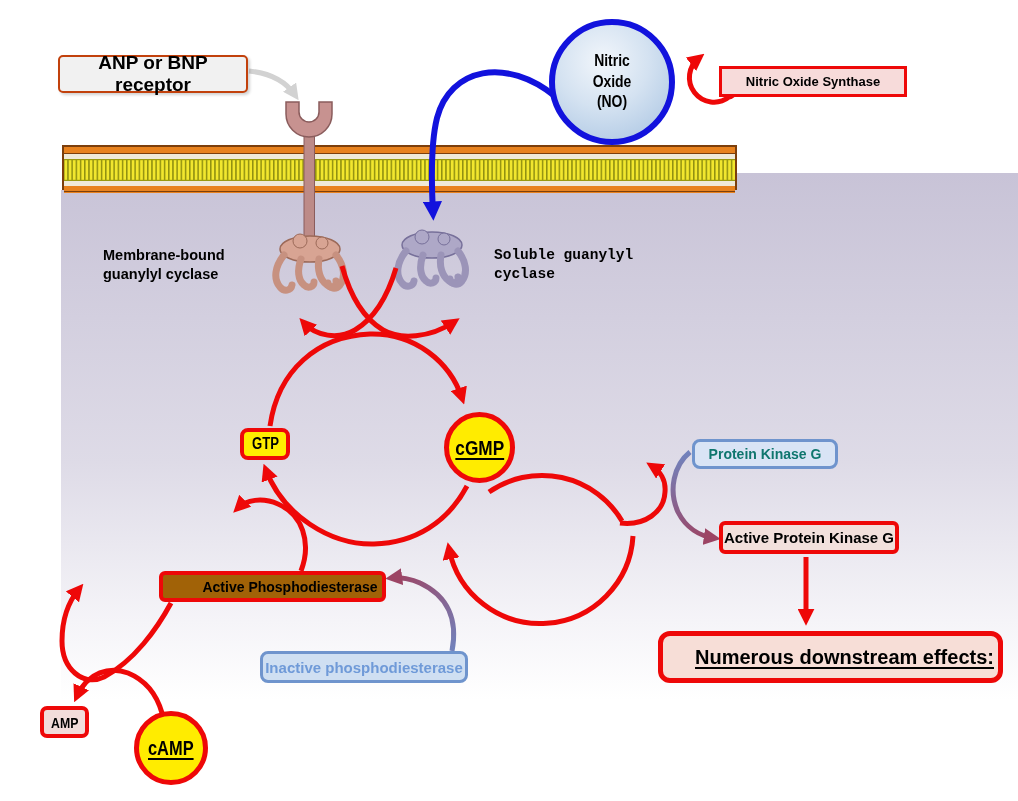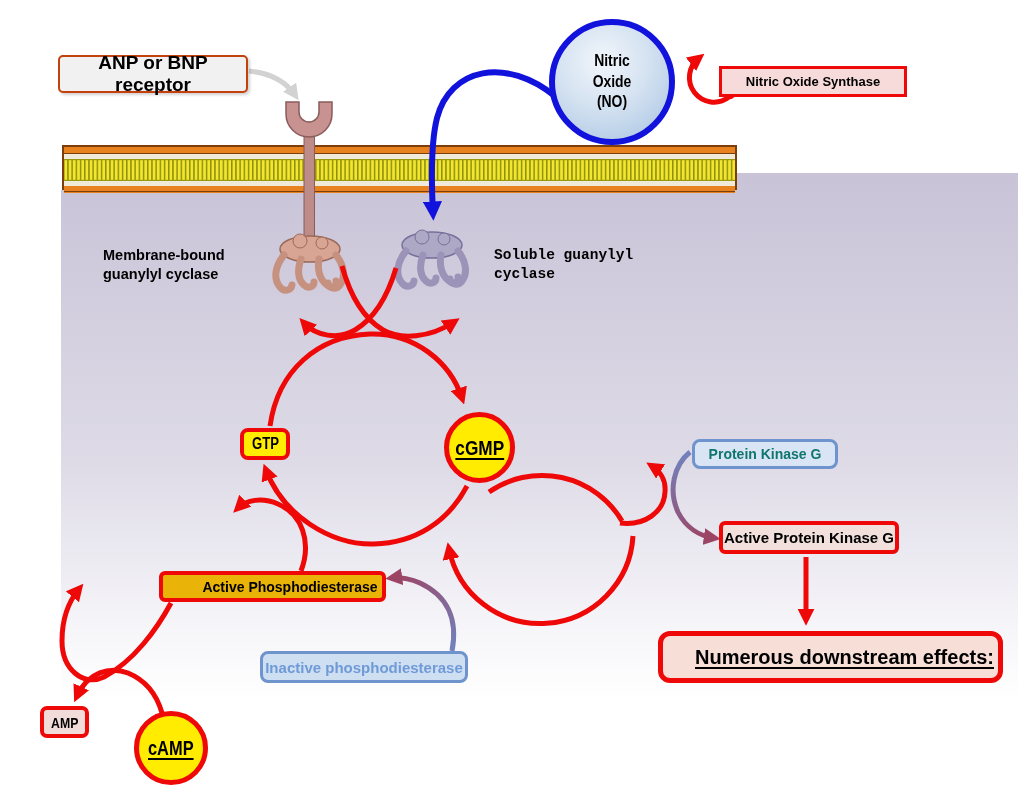--- a/index.html
+++ b/index.html
@@ -26,21 +26,21 @@
      background:radial-gradient(circle at 42% 32%, #f2f6fb 0%, #d4e2f1 45%, #a6c2e1 100%);
      font-size:17px;line-height:1.22;}
   #mgc-label{left:103px;top:243px;width:142px;height:44px;font-size:14.5px;line-height:1.32;
      justify-content:flex-start;text-align:left;}
   #sgc-label{left:494px;top:243px;width:142px;height:44px;font-size:14.5px;line-height:1.32;
      justify-content:flex-start;text-align:left;}
   #gtp-box{left:240px;top:428px;width:50px;height:32px;}
   #cgmp-circle{left:444px;top:412px;width:71px;height:71px;font-size:21px;}
   #pkg-box{left:692px;top:439px;width:146px;height:30px;font-size:14px;color:#0f766e;}
   #apkg-box{left:719px;top:521px;width:180px;height:33px;font-size:15px;border-radius:6px;}
-  #apde-box{left:159px;top:571px;width:227px;height:31px;font-size:14px;border-radius:6px;background:#eab308;padding-left:35px;}
+  #apde-box{left:159px;top:571px;width:227px;height:31px;font-size:14px;border-radius:6px;background:#a16207;padding-left:35px;}
   #ipde-box{left:260px;top:651px;width:208px;height:32px;font-size:15px;color:#6f9ad8;background:#cfdff2;}
   #amp-box{left:40px;top:706px;width:49px;height:32px;font-size:15px;background:#f2dcda;}
   #camp-circle{left:134px;top:711px;width:74px;height:74px;font-size:20px;}
   #downstream-box{left:658px;top:631px;width:345px;height:52px;font-size:20px;
      border:5px solid #ee0808;border-radius:12px;background:#f7ded7;padding-left:28px;}
 </style>
 </head>
 <body>
 
 <div id="page">

